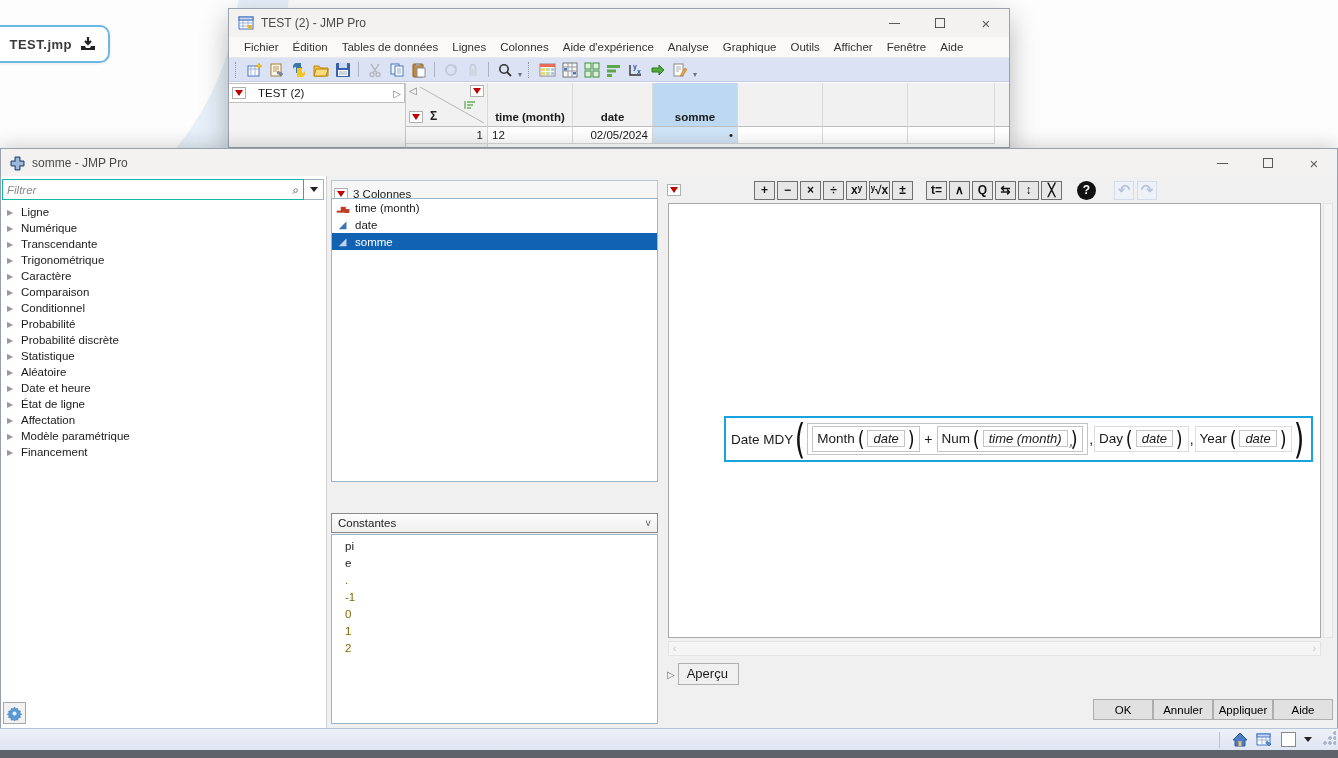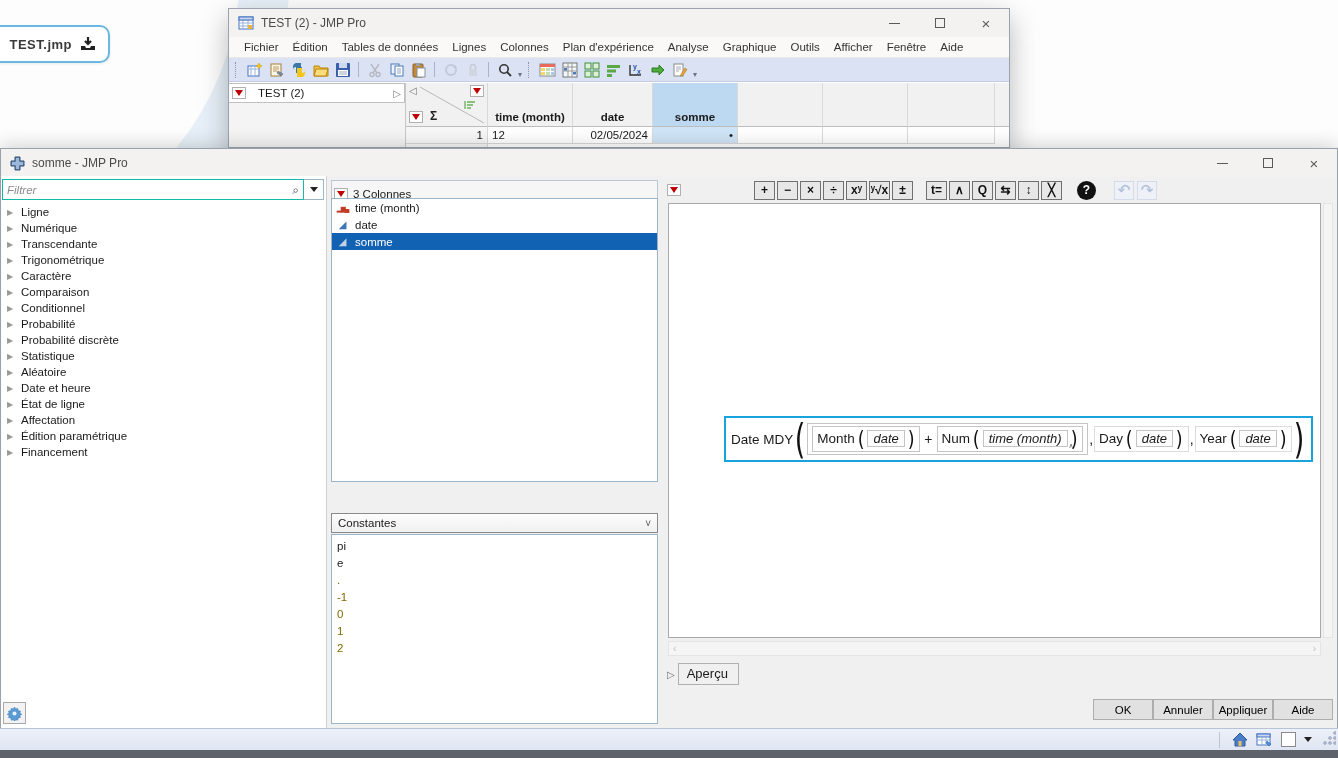--- a/index.html
+++ b/index.html
@@ -75,21 +75,21 @@
   #cols-list{position:absolute;left:3px;top:22px;right:3px;height:284px;background:#fff;border:1px solid #9ab4c8}
   .col-item{height:17px;display:flex;align-items:center;gap:6px;padding-left:4px;font-size:11.5px}
   .col-item.selected{background:#1262b4;color:#fff}
   .li-icon{width:13px;text-align:center;font-size:10px;line-height:1}
   .c-bars .li-icon::before{content:"▂▆▄";color:#c23b22;font-size:6.5px;letter-spacing:-1px}
   .c-tri .li-icon::before{content:"◢";color:#3a76b8;font-size:10px}
   .c-tripale .li-icon::before{content:"◢";color:#c2d2e4;font-size:10px}
   #const-select{position:absolute;left:3px;top:337px;right:3px;height:20px;border:1px solid #8a8a8a;background:linear-gradient(#fdfdfd,#f0f0f0);display:flex;align-items:center;padding:0 6px;font-size:11.5px}
   #const-select .chev{margin-left:auto;color:#555;font-size:10px}
   #const-list{position:absolute;left:3px;top:358px;right:3px;bottom:4px;background:#fff;border:1px solid #9ab4c8;padding-top:2px}
-  .const-item{height:17px;display:flex;align-items:center;padding-left:5px;font-size:11.5px}
+  .const-item{height:17px;display:flex;align-items:center;padding-left:13px;font-size:11.5px}
   .const-item.num{color:#7f6a00}
 
   
   #right-panel{left:661px;top:27px;right:0;bottom:0}
   #fx-toolbar{position:absolute;left:3px;top:3px;right:4px;height:22px;display:flex;align-items:center}
   #fx-buttons{position:absolute;left:89px;display:flex;gap:2px;align-items:center}
   .fx-btn{width:21px;height:19px;border:1px solid #707070;background:#e7e7e7;display:flex;align-items:center;justify-content:center;
           font-size:12px;font-weight:bold;color:#111;line-height:1}
   .fx-gap{width:9px}
   #help-btn{width:19px;height:19px;border-radius:50%;background:#111;color:#fff;font-weight:bold;display:flex;align-items:center;justify-content:center;margin-left:13px;font-size:12px}
@@ -162,21 +162,21 @@
     </div>
   </div>
 
   <div id="test-menubar">
 
   <span class="menu-item">Fichier</span>
       <span class="menu-item">Édition</span>
       <span class="menu-item">Tables de données</span>
       <span class="menu-item">Lignes</span>
       <span class="menu-item">Colonnes</span>
-      <span class="menu-item">Plan d'expérience</span>
+      <span class="menu-item">Aide d'expérience</span>
       <span class="menu-item">Analyse</span>
       <span class="menu-item">Graphique</span>
       <span class="menu-item">Outils</span>
       <span class="menu-item">Afficher</span>
       <span class="menu-item">Fenêtre</span>
       <span class="menu-item">Aide</span>
     </div>
 
   <div id="test-toolbar">
     <span class="tb-grip"></span>
@@ -450,21 +450,21 @@
         <div class="fn-item">
           <span class="tri">▶</span>
           <span>État de ligne</span>
         </div>
         <div class="fn-item">
           <span class="tri">▶</span>
           <span>Affectation</span>
         </div>
         <div class="fn-item">
           <span class="tri">▶</span>
-          <span>Édition paramétrique</span>
+          <span>Modèle paramétrique</span>
         </div>
         <div class="fn-item">
           <span class="tri">▶</span>
           <span>Financement</span>
         </div>
       </div>
     <div id="gear-row">
       <span id="gear-btn">
         <svg width="15" height="15" viewBox="0 0 15 15">
           <path d="M7.5 1l1 2 2.2-.6.4 2.3 2.3.4-.6 2.2 2 1-2 1 .6 2.2-2.3.4-.4 2.3-2.2-.6-1 2-1-2-2.2.6-.4-2.3-2.3-.4.6-2.2-2-1 2-1-.6-2.2 2.3-.4.4-2.3 2.2.6z" fill="#5b9bd5" stroke="#3a7ab8" stroke-width=".6"></path>

